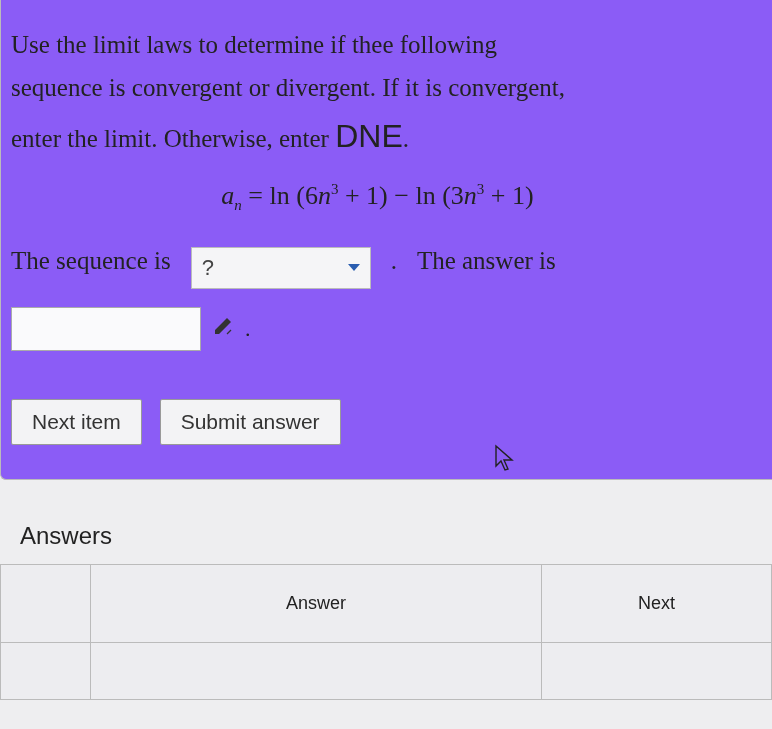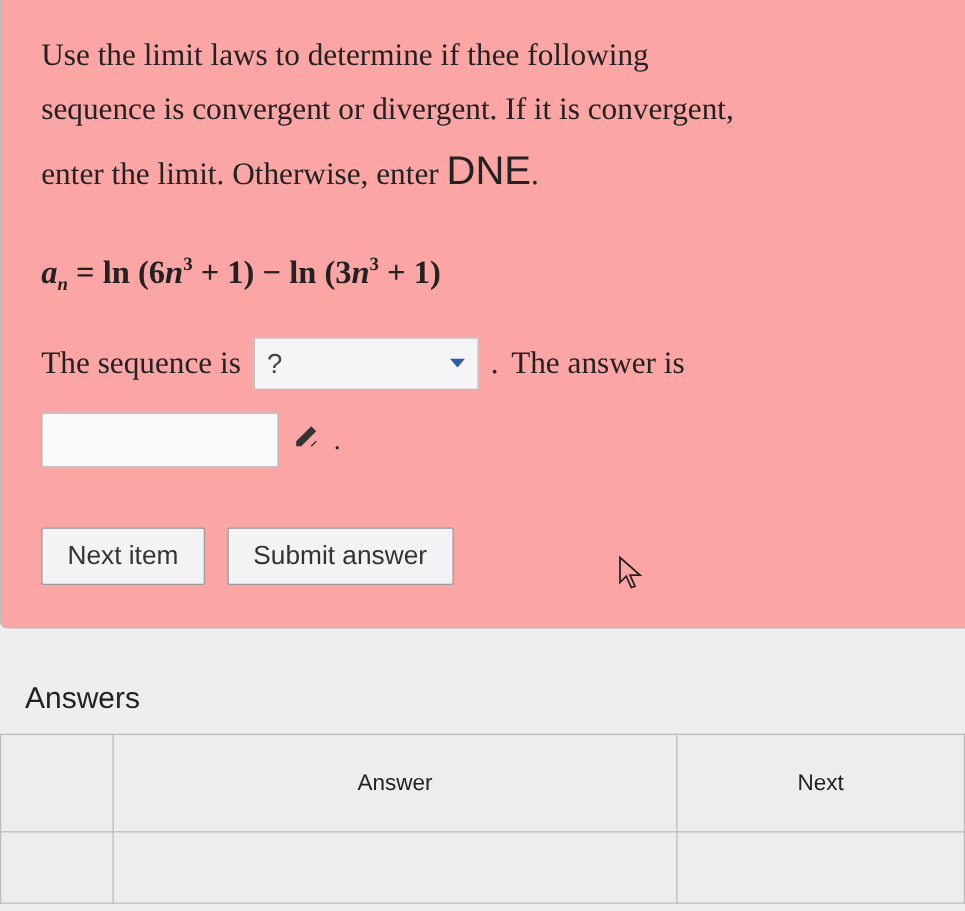--- a/index.html
+++ b/index.html
@@ -10,44 +10,42 @@
     background: #eeeef0;
     color: #222;
     overflow: hidden;
     position: relative;
   }
   .panel {
     border: 1px solid #bbb;
     border-top: none;
     border-right: none;
     border-radius: 0 0 0 6px;
-    padding: 24px 28px 34px 32px;
-    background: #fca5a5;
+    padding: 24px 28px 34px 10px;
+    background: #8b5cf6;
   }
   .problem-text {
     font-size: 25px;
     line-height: 1.7;
     color: #222;
   }
   .sans { font-family: "Segoe UI", Arial, sans-serif; font-size: 32px; }
   .formula {
-    text-align: left;
-    margin: 40px 0 32px 0;
+    text-align: center;
+    margin: 18px 0 32px 0;
     font-size: 26px;
     font-style: italic;
     font-family: 'Times New Roman', serif;
-    font-weight: bold;
   }
   .formula .rm { font-style: normal; }
   .formula sup { font-size: 15px; }
   .formula sub { font-size: 15px; font-style: italic; }
   .answer-line {
     display: flex;
-    align-items: center;
-    gap: 10px;
+    gap: 20px;
     font-size: 25px;
     margin-bottom: 18px;
   }
   .select {
     display: inline-flex;
     align-items: center;
     justify-content: space-between;
     border: 1px solid #bbb;
     background: #f5f5f7;
     height: 42px;

